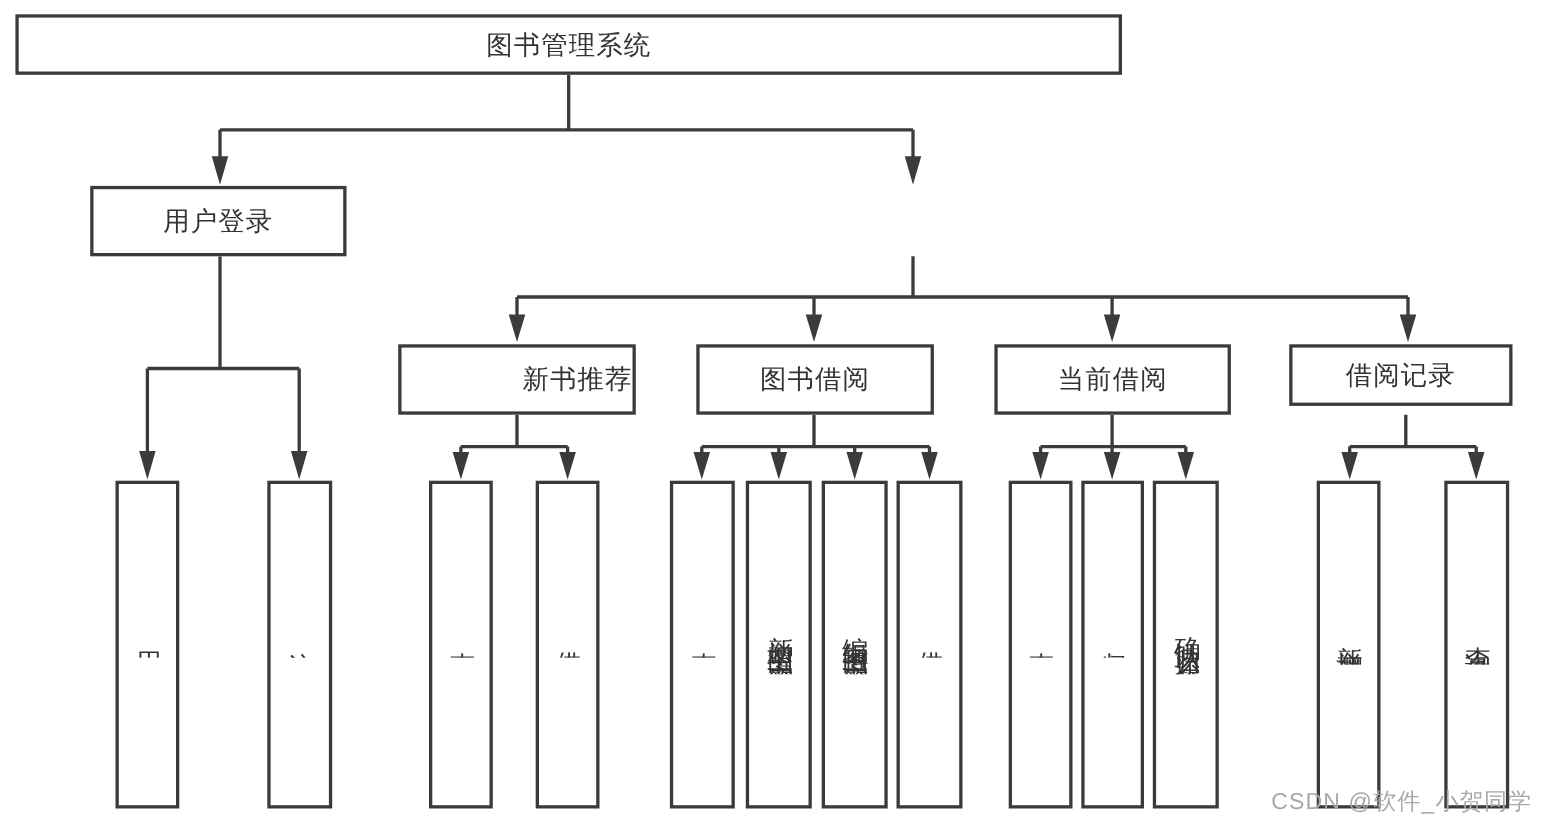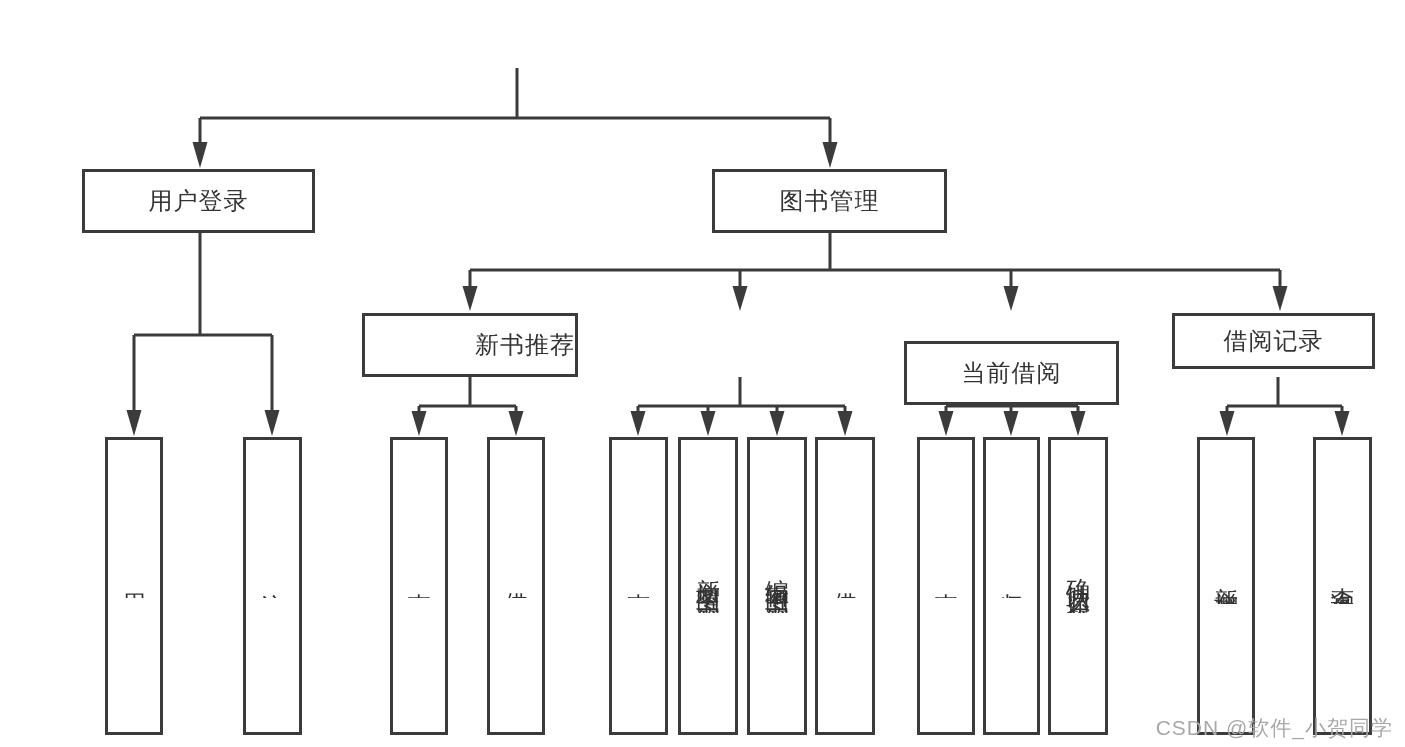--- a/index.html
+++ b/index.html
@@ -87,32 +87,35 @@
     <path class="cl" d="M1011 377 V406 M946 406 H1078 M946 406 V414 M1011 406 V414 M1078 406 V414"></path>
     <polygon class="ah" points="938.5,411 953.5,411 946,436"></polygon>
     <polygon class="ah" points="1003.5,411 1018.5,411 1011,436"></polygon>
     <polygon class="ah" points="1070.5,411 1085.5,411 1078,436"></polygon>
 
     <path class="cl" d="M1278 377 V406 M1227 406 H1342 M1227 406 V414 M1342 406 V414"></path>
     <polygon class="ah" points="1219.5,411 1234.5,411 1227,436"></polygon>
     <polygon class="ah" points="1334.5,411 1349.5,411 1342,436"></polygon>
   </svg>
 
+  <div class="box" style="left:14px;top:13px;width:1006px;height:55px;">
+    <span>图书管理系统</span>
+  </div>
 
   <div class="box" style="left:82px;top:169px;width:233px;height:64px;">
     <span>用户登录</span>
-  </div>
-  <div class="box" style="left:712px;top:169px;width:235px;height:64px;">
-    <span>图书管理</span>
   </div>
 
   <div class="box" style="left:362px;top:313px;width:216px;height:64px;justify-content:flex-end;">
     <span>新书推荐</span>
   </div>
-  <div class="box" style="left:904px;top:313px;width:215px;height:64px;margin-top:28px;">
+  <div class="box" style="left:633px;top:313px;width:216px;height:64px;">
+    <span>图书借阅</span>
+  </div>
+  <div class="box" style="left:904px;top:313px;width:215px;height:64px;">
     <span>当前借阅</span>
   </div>
   <div class="box" style="left:1172px;top:313px;width:203px;height:56px;">
     <span>借阅记录</span>
   </div>
 
   <div class="box leaf" style="left:105px;width:58px;">
     <span class="vtext">用户登录</span>
   </div>
   <div class="box leaf" style="left:243px;width:59px;">

